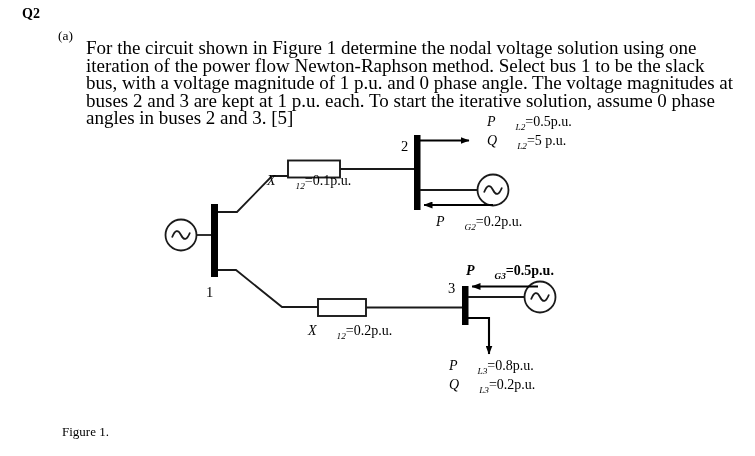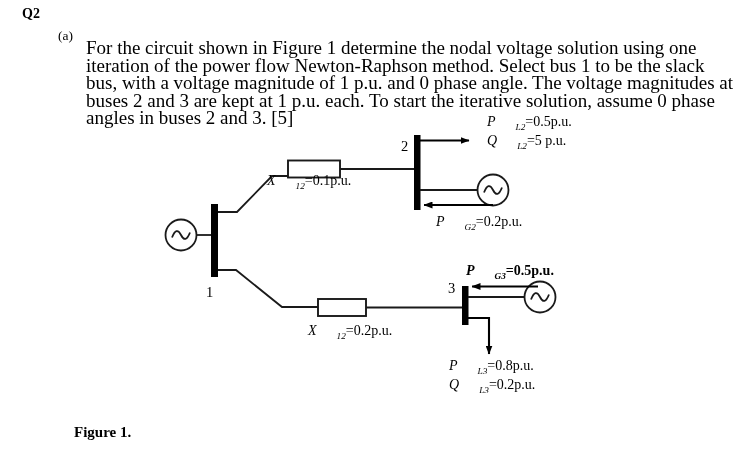--- a/index.html
+++ b/index.html
@@ -41,23 +41,22 @@
     top: 39px;
     width: 650px;
     font-size: 19px;
     line-height: 17.6px;
     text-align: left;
   }
   #figure-caption {
     position: absolute;
     left: 62px;
     top: 424px;
-    font-size: 15px;
-    font-weight: bold;
-    margin-left: 12px;
+    font-size: 13px;
+    font-weight: normal;
   }
   .diagram {
     position: absolute;
     left: 0;
     top: 100px;
     width: 755px;
     height: 320px;
   }
   .dlabel {
     position: absolute;

